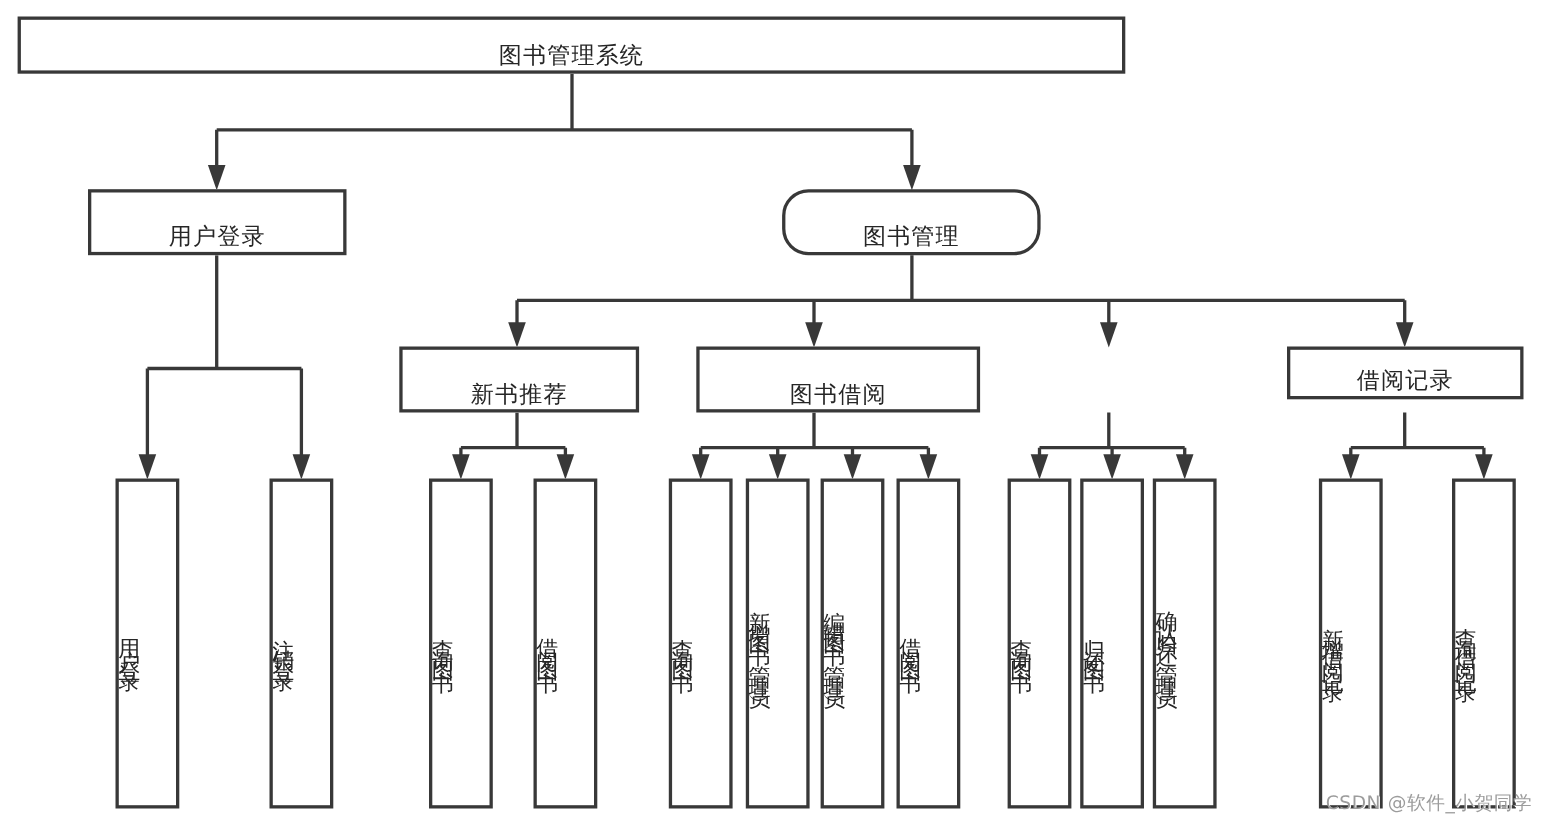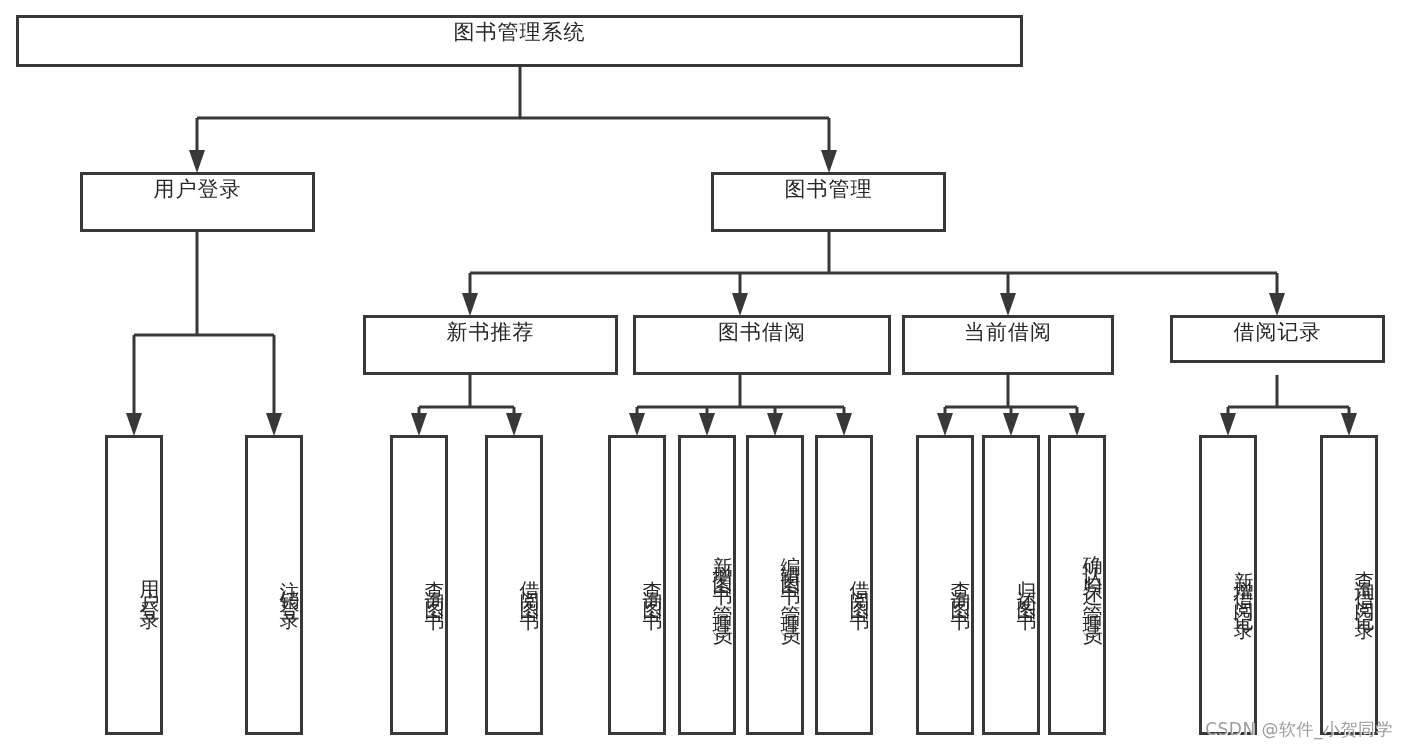--- a/index.html
+++ b/index.html
@@ -23,21 +23,21 @@
     height: 747px;
     pointer-events: none;
   }
   .node {
     position: absolute;
     box-sizing: border-box;
     border: 3px solid #383838;
     background: #ffffff;
     color: #262626;
     display: flex;
-    align-items: flex-start;
+    align-items: flex-end;
     justify-content: center;
     text-align: center;
   }
   .node.h {
     font-size: 21px;
     letter-spacing: 1px;
     white-space: nowrap;
   }
   .node.v {
     writing-mode: vertical-rl;
@@ -95,32 +95,29 @@
     </g>
   </svg>
 
   <div class="node h" style="left:16px; top:15px; width:1007px; height:52px;">
     <span>图书管理系统</span>
   </div>
 
   <div class="node h" style="left:80px; top:172px; width:235px; height:60px;">
     <span>用户登录</span>
   </div>
-  <div class="node h" style="left:711px; top:172px; width:235px; height:60px;">
+  <div class="node h" style="left:711px; top:172px; width:235px; height:60px;border-radius:24px;">
     <span>图书管理</span>
   </div>
 
-  <div class="node h" style="left:363px; top:315px; width:255px; height:60px;">
+  <div class="node h" style="left:363px; top:315px; width:218px; height:60px;">
     <span>新书推荐</span>
   </div>
   <div class="node h" style="left:633px; top:315px; width:258px; height:60px;">
     <span>图书借阅</span>
-  </div>
-  <div class="node h" style="left:902px; top:315px; width:212px; height:60px;">
-    <span>当前借阅</span>
   </div>
   <div class="node h" style="left:1170px; top:315px; width:215px; height:48px;">
     <span>借阅记录</span>
   </div>
 
   <div class="node v" style="left:105px; top:435px; width:58px; height:300px;">
     <span>用户登录</span>
   </div>
   <div class="node v" style="left:245px; top:435px; width:58px; height:300px;">
     <span>注销登录</span>

